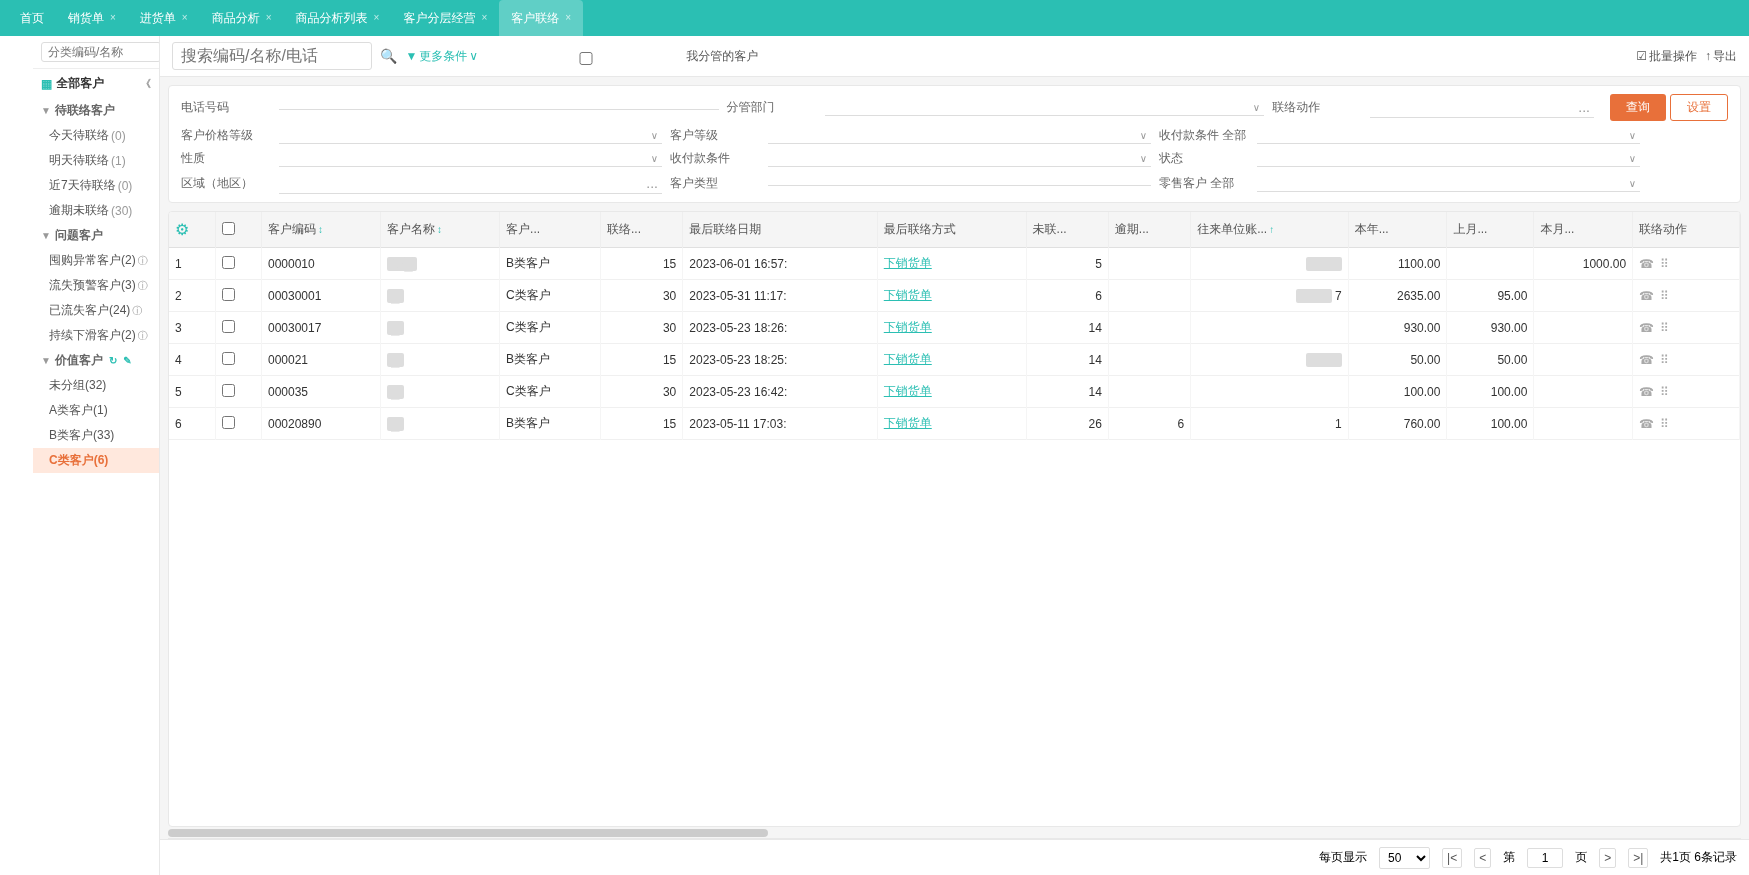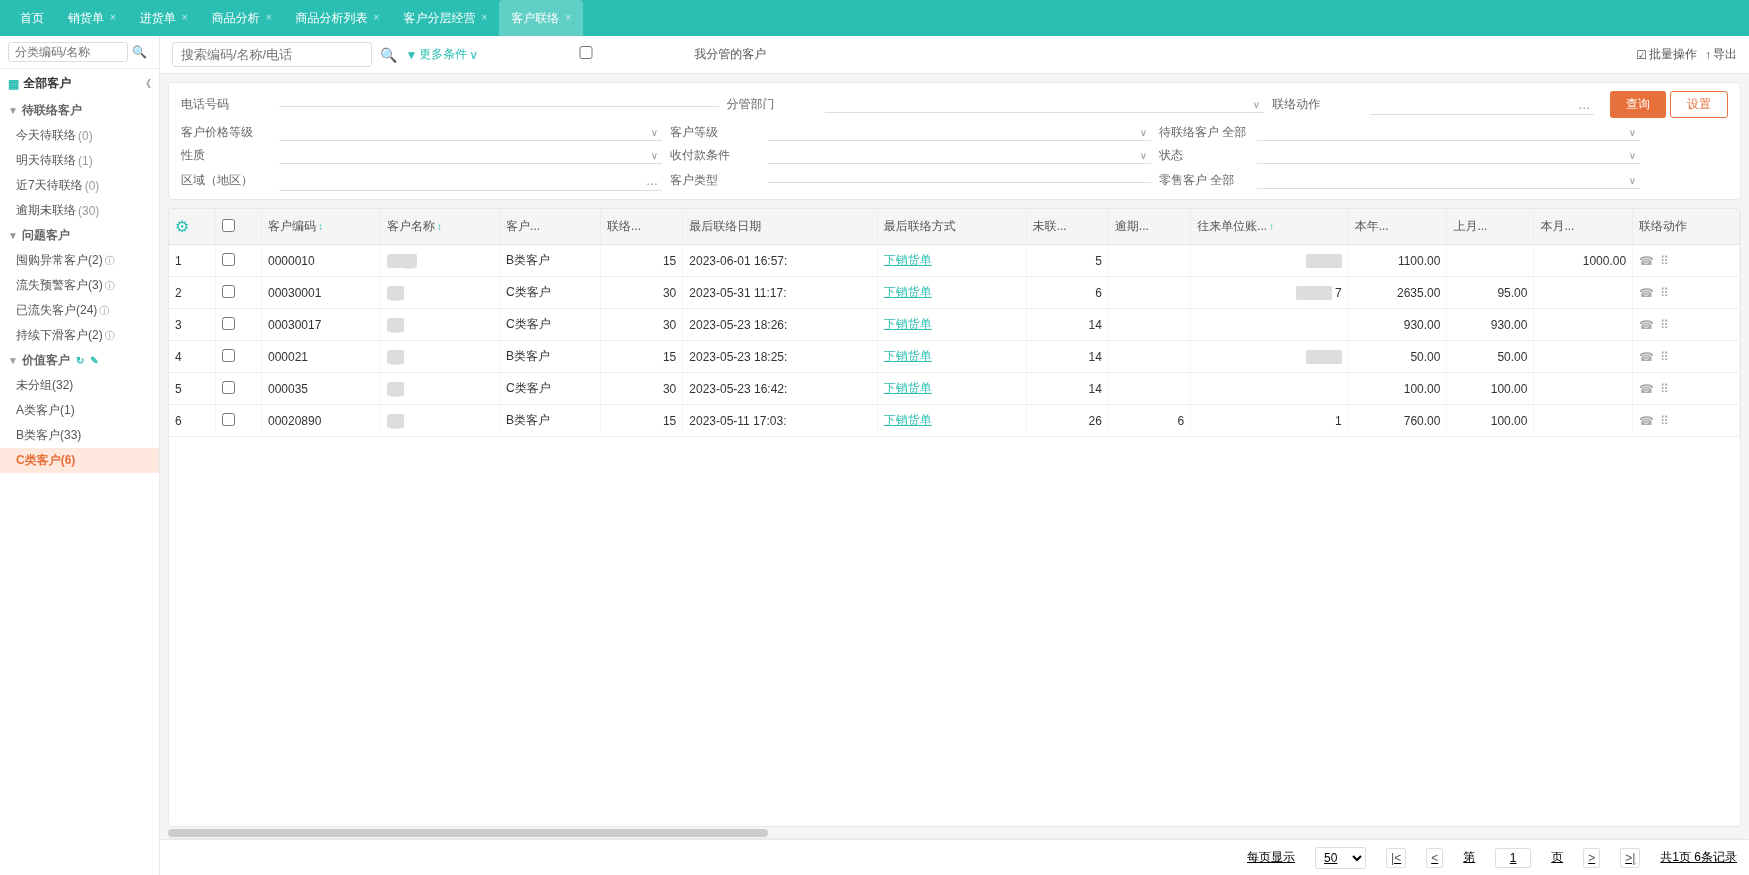--- a/index.html
+++ b/index.html
@@ -40,20 +40,21 @@
       height: calc(875px - 36px);
     }
 
     
     .sidebar {
       width: 160px;
       background: #fff;
       border-right: 1px solid #e8e8e8;
       overflow-y: auto;
       flex-shrink: 0;
+      padding-left: 33px;
     }
     .sidebar-search {
       display: flex;
       align-items: center;
       padding: 6px 8px;
       border-bottom: 1px solid #eee;
     }
     .sidebar-search input {
       border: 1px solid #ddd;
       border-radius: 3px;
@@ -108,36 +109,36 @@
       padding: 6px 12px;
       display: flex;
       align-items: center;
       gap: 8px;
     }
     .toolbar input {
       border: 1px solid #ddd;
       border-radius: 3px;
       padding: 4px 8px;
       width: 200px;
-      font-size: 13px;
+      font-size: 16px;
       outline: none;
       color: #aaa;
     }
     .toolbar .search-btn { color: #2bbfb3; cursor: pointer; font-size: 14px; }
     .toolbar .more-conditions {
       color: #2bbfb3;
       cursor: pointer;
       display: flex;
       align-items: center;
       gap: 2px;
     }
     .toolbar .my-customers {
       display: flex;
-      align-items: flex-start;
-      gap: 8px;
+      align-items: flex-end;
+      gap: 0;
       color: #555;
       cursor: pointer;
     }
     .toolbar .right-actions {
       margin-left: auto;
       display: flex;
       align-items: center;
       gap: 8px;
     }
     .toolbar .action-btn {
@@ -263,24 +264,23 @@
     input[type=checkbox] { cursor: pointer; }
 
     
     .footer {
       background: #fff;
       border-top: 1px solid #e8e8e8;
       padding: 6px 12px;
       display: flex;
       align-items: center;
       justify-content: flex-end;
-      gap: 20px;
+      gap: 12px;
       flex-shrink: 0;
       height: 36px;
-      text-decoration: underline;
     }
     .footer .page-btn { 
       color: #555; cursor: pointer; padding: 2px 4px; 
       border: 1px solid #ddd; border-radius: 2px; background: #fff;
       font-size: 12px;
     }
     .footer .page-btn:disabled { color: #ccc; cursor: default; }
     .footer .page-input { 
       border: 1px solid #ddd; width: 36px; text-align: center; 
       padding: 2px; border-radius: 2px; font-size: 12px;
@@ -466,21 +466,21 @@
         <span class="filter-label">客户价格等级</span>
         <div class="filter-select" style="flex:2;">
           <span></span>
             <span class="arrow">∨</span>
         </div>
         <span class="filter-label">客户等级</span>
         <div class="filter-select" style="flex:2;">
           <span></span>
             <span class="arrow">∨</span>
         </div>
-        <span class="filter-label">待联络客户 全部</span>
+        <span class="filter-label">收付款条件 全部</span>
         <div class="filter-select" style="flex:2;">
           <span></span>
             <span class="arrow">∨</span>
         </div>
         <div style="width:80px;"></div>
       </div>
 
       <div class="filter-row">
         <span class="filter-label">性质</span>
         <div class="filter-select" style="flex:2;">

